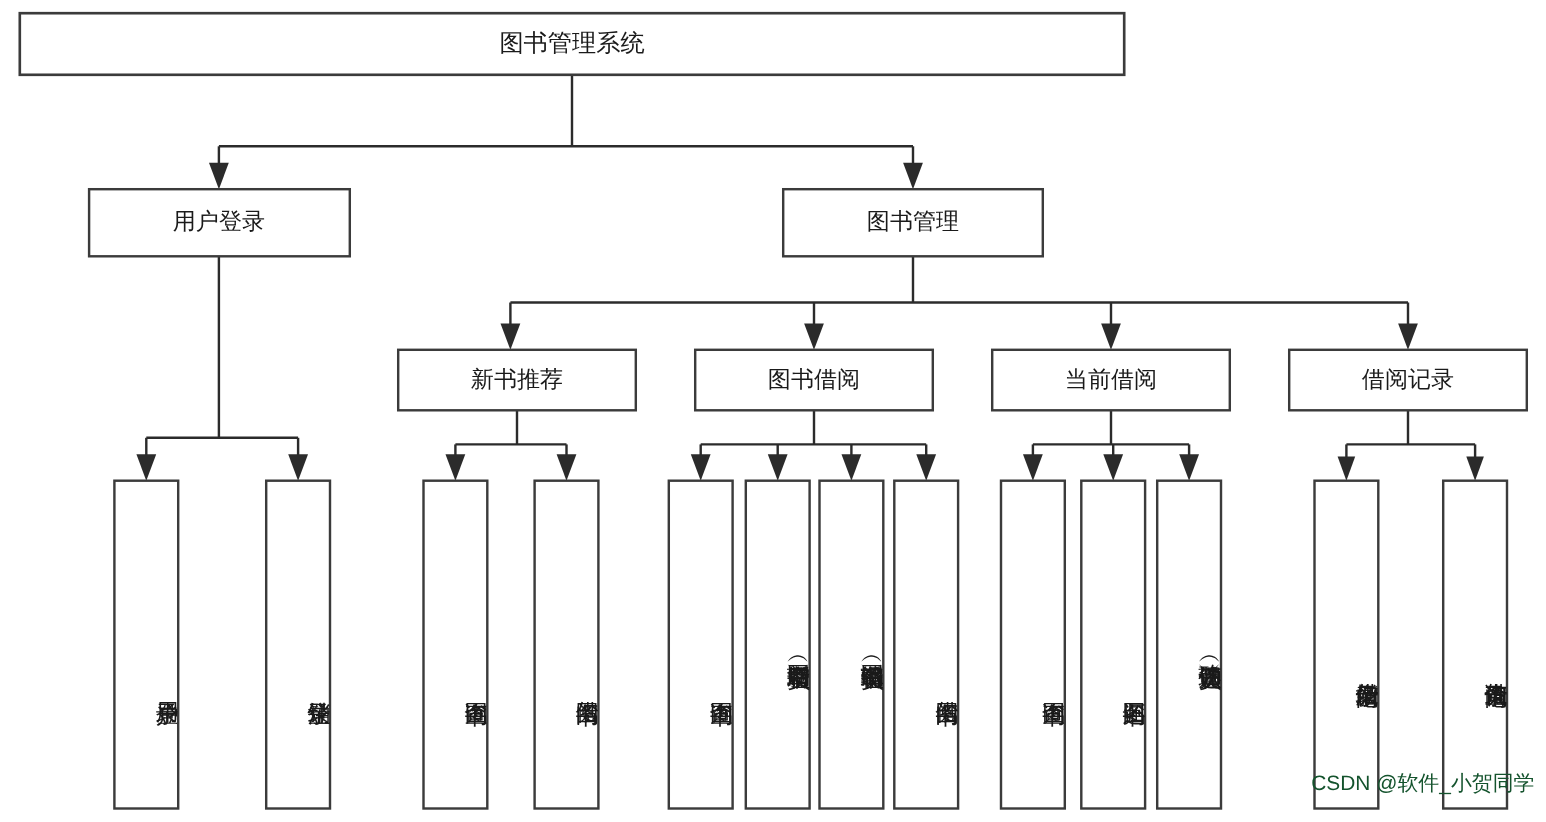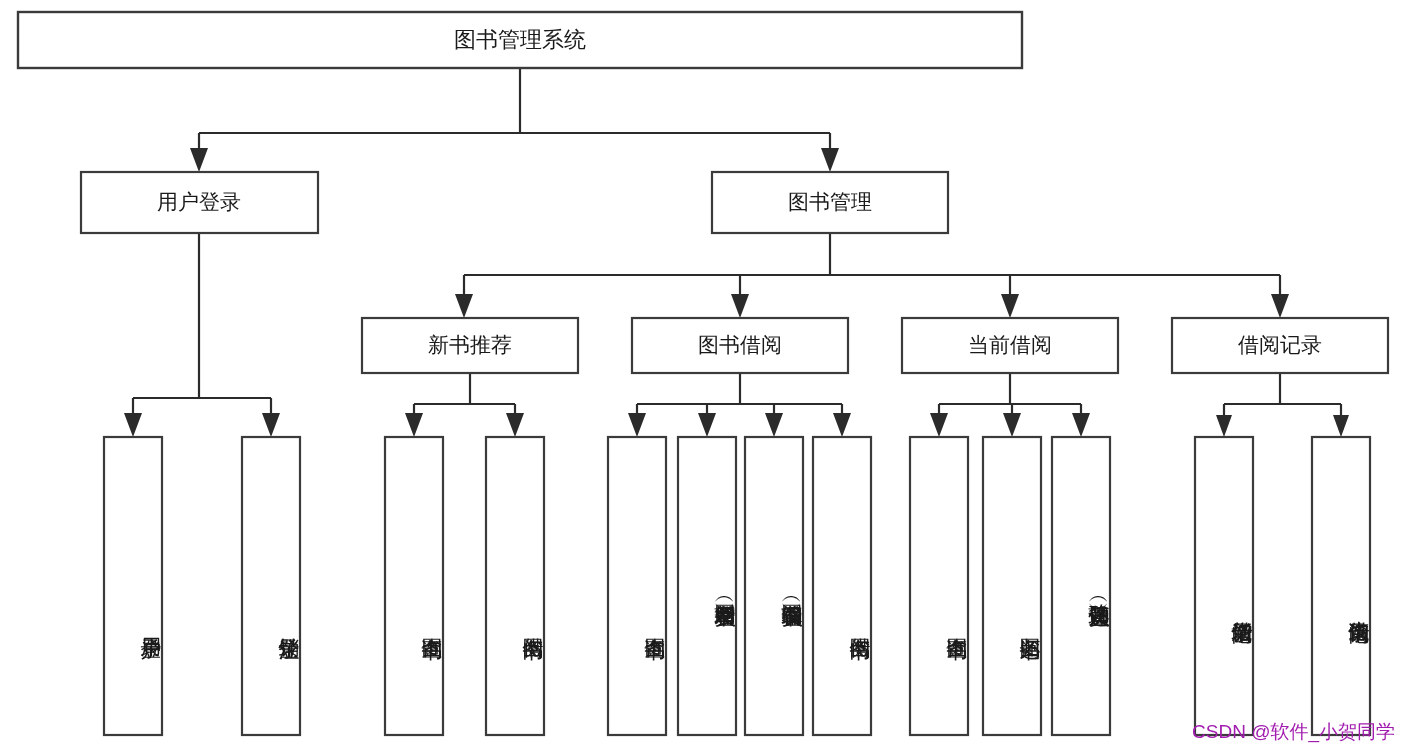--- a/index.html
+++ b/index.html
@@ -71,24 +71,24 @@
     white-space: nowrap;
     letter-spacing: 0.5px;
     display: flex;
     align-items: flex-start;
     justify-content: center;
     pointer-events: none;
   }
   .watermark {
     position: absolute;
     right: 10px;
-    bottom: 2px;
+    bottom: 22px;
     font-family: "Liberation Sans", "DejaVu Sans", sans-serif;
     font-size: 19px;
-    color: #a21caf;
+    color: #14532d;
     white-space: nowrap;
     user-select: none;
   }
 </style>
 </head>
 <body>
 
 <div id="diagram-root">
 
   <svg id="flowchart" viewBox="0 0 1405 747" xmlns="http://www.w3.org/2000/svg">

